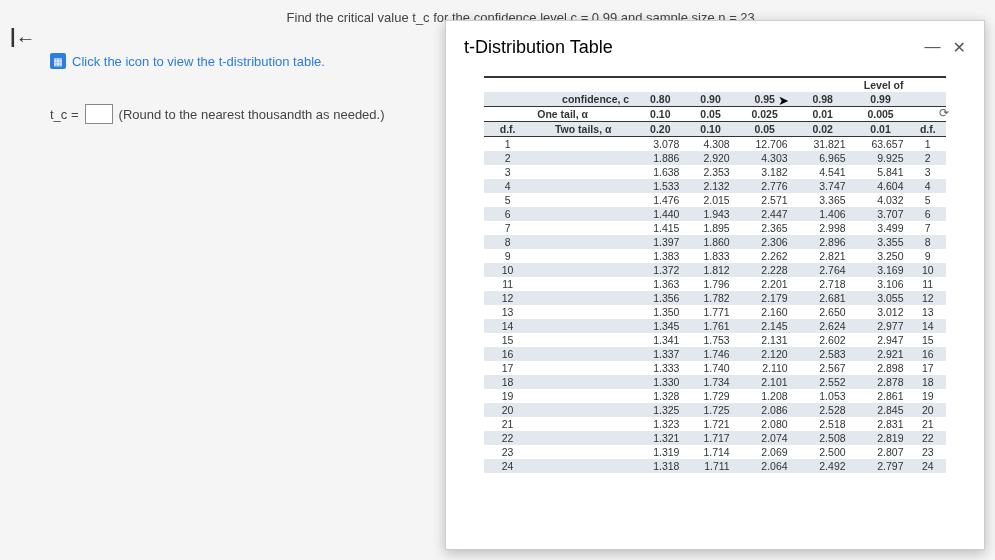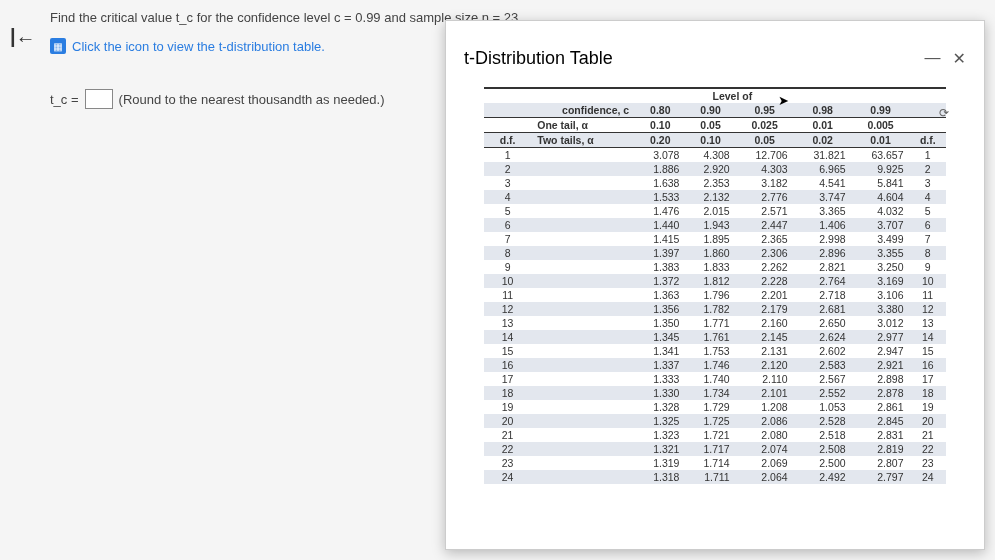--- a/index.html
+++ b/index.html
@@ -19,21 +19,22 @@
       font-weight: bold;
       color: #333;
       cursor: pointer;
     }
     .main-content {
       padding: 10px 0 0 50px;
       font-size: 13px;
       color: #444;
     }
     .question-text {
-      margin-bottom: 13px;
+      margin-bottom: 28px;
+      text-align: center;
     }
     .link-row {
       display: flex;
       align-items: center;
       gap: 6px;
       margin-bottom: 35px;
     }
     .link-icon {
       width: 16px;
       height: 16px;
@@ -65,21 +66,21 @@
     }
     .modal {
       position: absolute;
       top: 20px;
       right: 10px;
       width: 540px;
       height: 530px;
       background: #fff;
       border: 1px solid #ccc;
       box-shadow: 0 3px 12px rgba(0,0,0,0.25);
-      padding: 27px 18px;
+      padding: 16px 18px;
       overflow: hidden;
     }
     .modal-header {
       display: flex;
       justify-content: space-between;
       align-items: center;
       margin-bottom: 18px;
     }
     .modal-title {
       font-size: 18px;
@@ -103,21 +104,21 @@
     }
     .t-table td, .t-table th {
       padding: 1px 6px;
       text-align: right;
       font-size: 10.5px;
       white-space: nowrap;
     }
     .t-table td:first-child { text-align: center; }
     .t-table tbody tr:nth-child(even) { background: #e3e7ee; }
     .hdr-row td { text-align: center; font-weight: bold; border-bottom: 1px solid #333; }
-    .label-row td { text-align: center; font-weight: bold; padding-left: 30px; }
+    .label-row td { text-align: right; font-weight: bold; padding-left: 30px; }
     .df-head { font-weight: bold; text-align: center !important; }
     .top-border { border-top: 2px solid #333; }
     .reload-icon {
       position: absolute;
       right: 35px;
       top: 85px;
       font-size: 12px;
       color: #666;
     }
     .cursor-icon {
@@ -179,21 +180,21 @@
           <td style="text-align:left">One tail, α</td>
           <td>0.10</td>
           <td>0.05</td>
           <td>0.025</td>
           <td>0.01</td>
           <td>0.005</td>
           <td></td>
         </tr>
         <tr class="hdr-row">
           <td class="df-head">d.f.</td>
-          <td style="text-align:left">Two tails, α</td>
+          <td style="text-align:center">Two tails, α</td>
           <td>0.20</td>
           <td>0.10</td>
           <td>0.05</td>
           <td>0.02</td>
           <td>0.01</td>
           <td class="df-head">d.f.</td>
         </tr>
       <tr>
             <td>1</td>
             <td></td>
@@ -304,21 +305,21 @@
             <td>3.106</td>
             <td style="text-align: center;">11</td>
           </tr>
           <tr>
             <td>12</td>
             <td></td>
             <td>1.356</td>
             <td>1.782</td>
             <td>2.179</td>
             <td>2.681</td>
-            <td>3.380</td>
+            <td>3.055</td>
             <td style="text-align: center;">12</td>
           </tr>
           <tr>
             <td>13</td>
             <td></td>
             <td>1.350</td>
             <td>1.771</td>
             <td>2.160</td>
             <td>2.650</td>
             <td>3.012</td>

